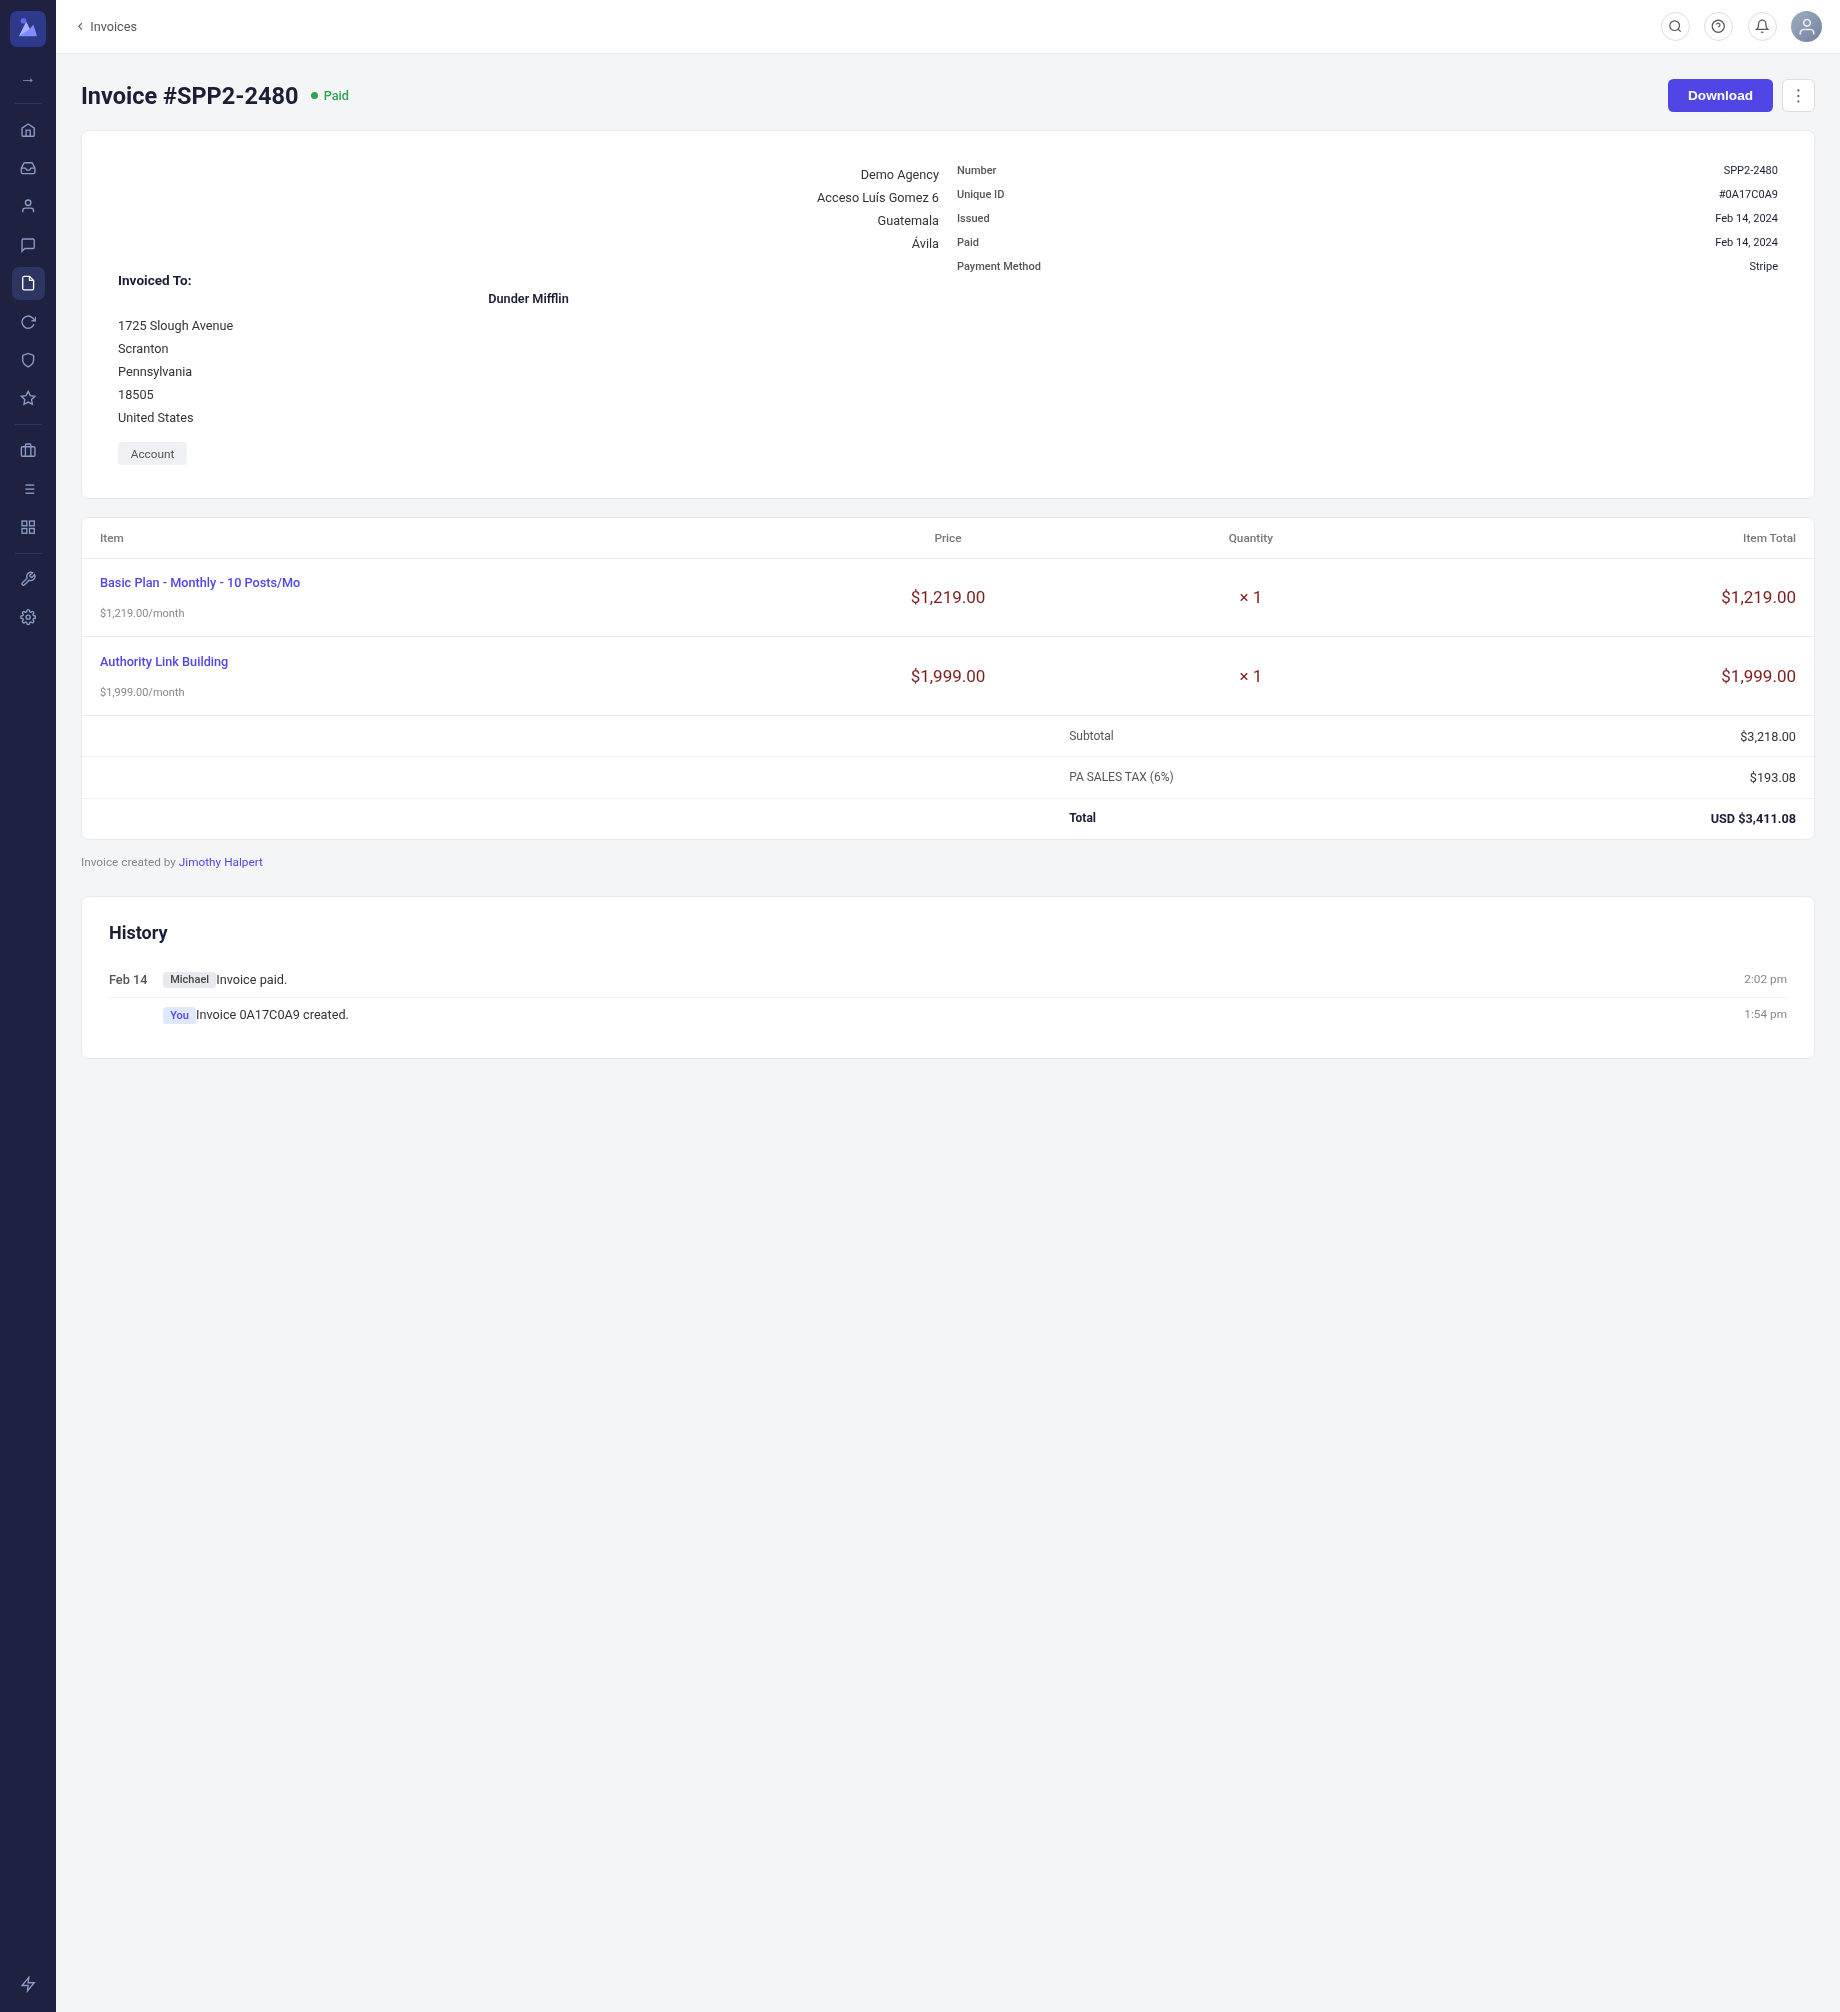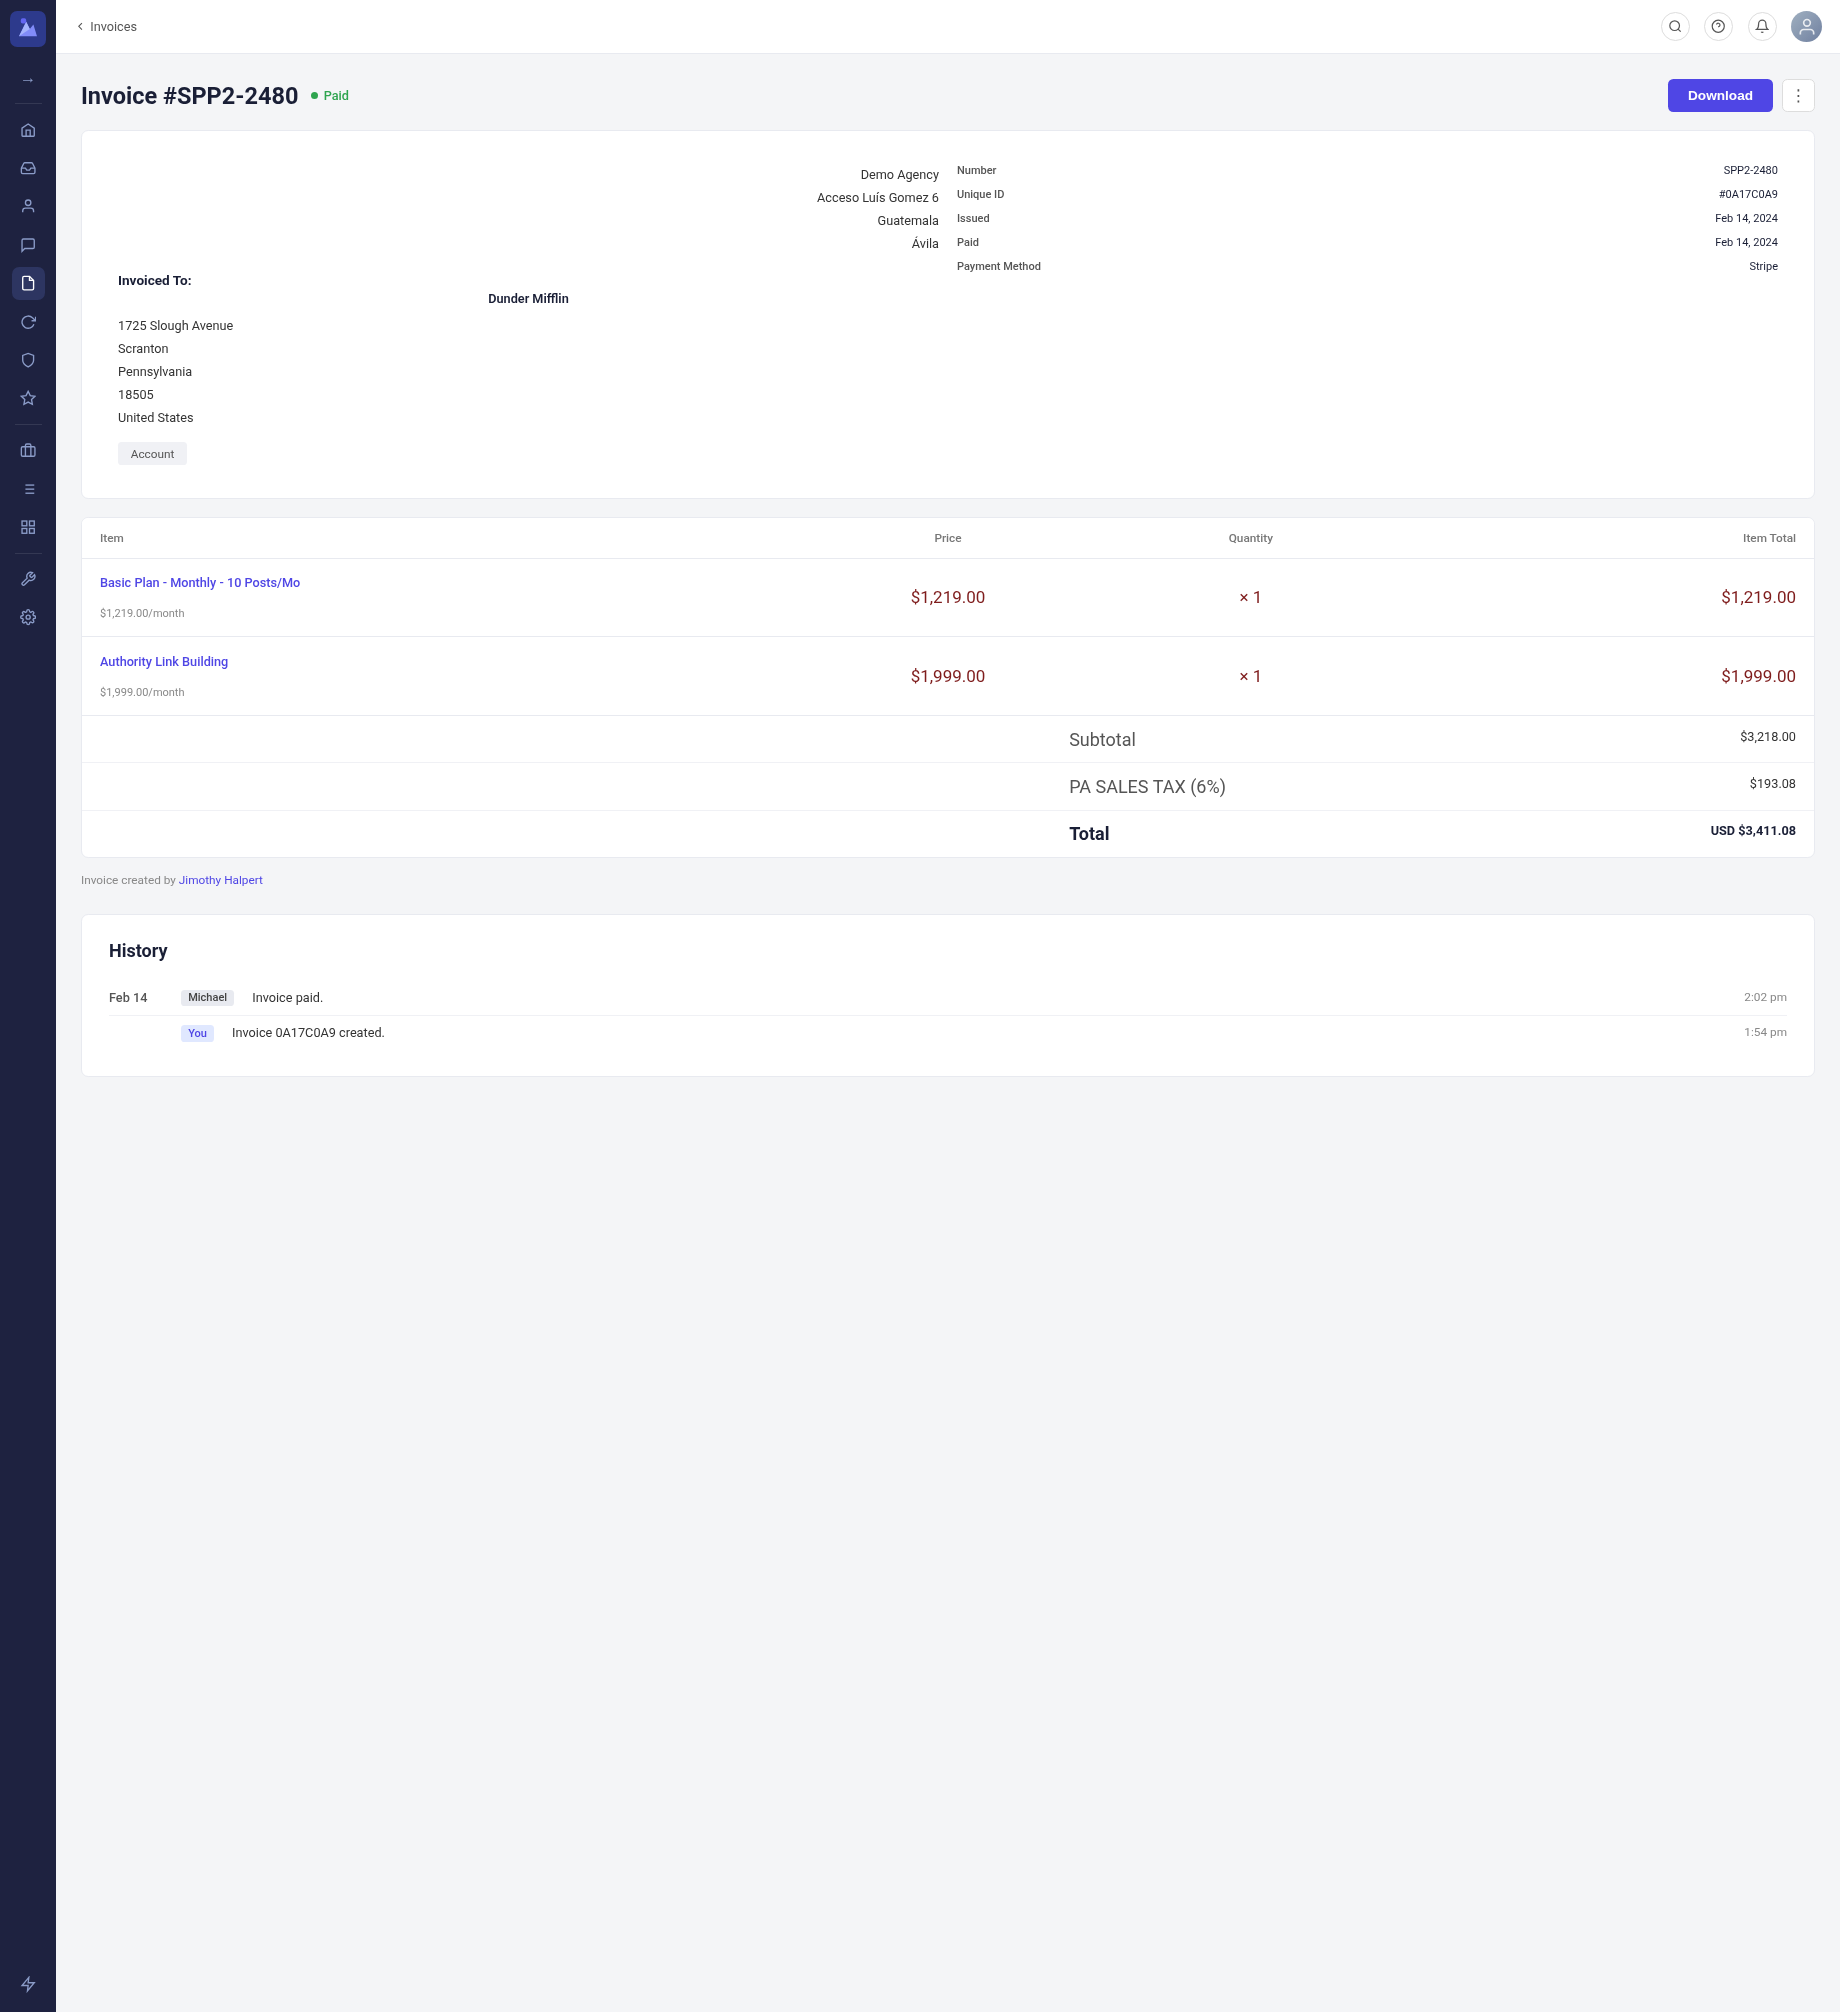--- a/index.html
+++ b/index.html
@@ -282,21 +282,21 @@
       flex-direction: column;
     }
     .total-row {
       display: grid;
       grid-template-columns: 3fr 1fr 1.5fr 1.5fr;
       padding: 12.7px 18px;
       border-bottom: 0.9px solid #f0f1f5;
     }
     .total-row:last-child { border-bottom: none; }
     .total-label {
-      font-size: 18px;
+      font-size: 12px;
       color: #555;
       grid-column: 3;
     }
     .total-value {
       font-size: 12.7px;
       color: #333;
       text-align: right;
     }
     .total-row.grand .total-label {
       font-weight: 700;
@@ -328,21 +328,20 @@
     }
     .history-title {
       font-size: 18px;
       font-weight: 700;
       color: #1a1f36;
       margin-bottom: 20px;
     }
     .history-row {
       display: flex;
       align-items: flex-start;
-      gap: 18px;
       padding: 9px 0;
       border-bottom: 0.9px solid #f0f1f5;
       font-size: 12.7px;
     }
     .history-row:last-child { border-bottom: none; }
     .history-date {
       width: 54px;
       color: #555;
       font-weight: 500;
       flex-shrink: 0;

